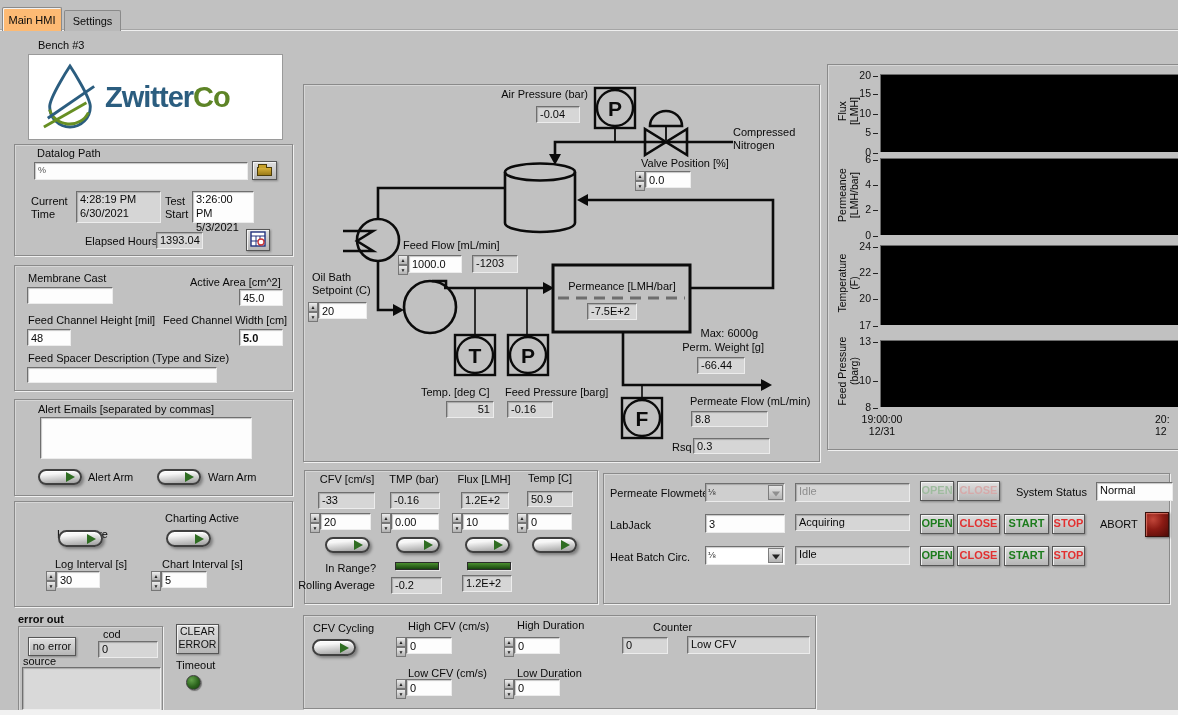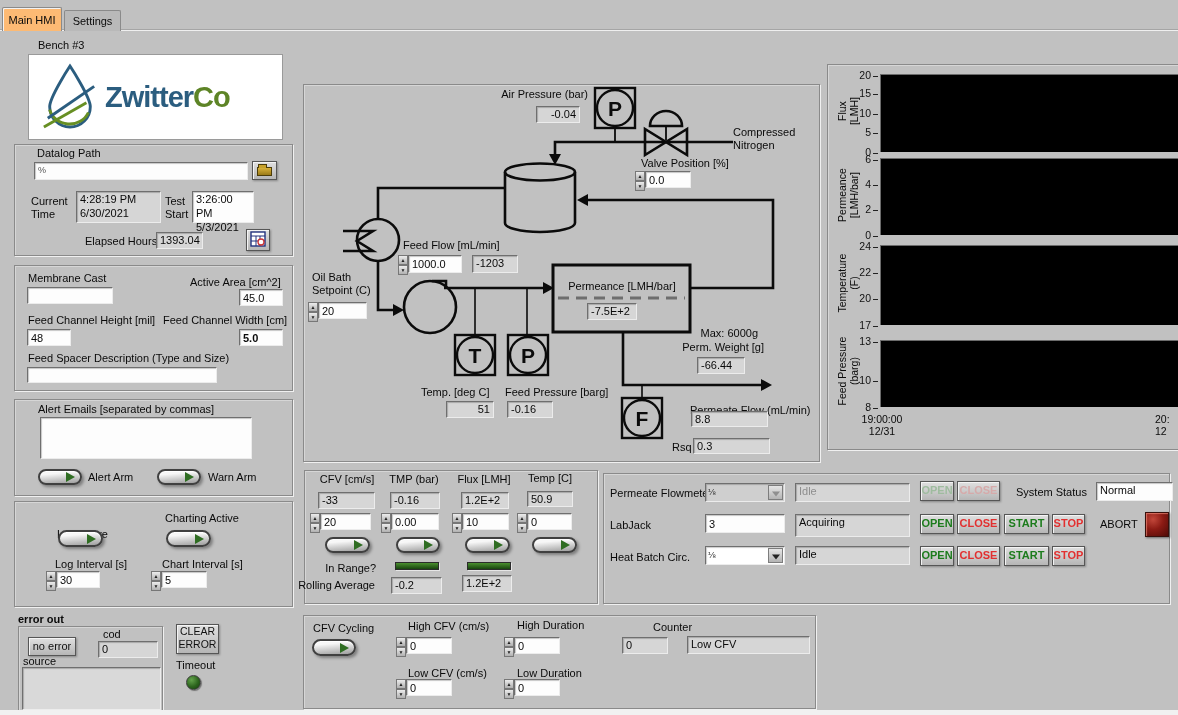--- a/index.html
+++ b/index.html
@@ -189,21 +189,21 @@
   </g>
   <g fill="#0b0b0b" stroke="none" font-size="21" font-weight="bold" text-anchor="middle">
     <text x="312" y="32">P</text>
     <text x="172" y="279">T</text>
     <text x="225" y="279">P</text>
     <text x="339" y="342">F</text>
   </g>
 </svg>
 
 <div class="lbl rt" style="left:492px;top:88px;width:96px;">Air Pressure (bar)</div>
-<div class="fld ind" style="left:536px;top:106px;width:44px;height:17px;text-align:right;">-0.04</div>
+<div class="fld ind" style="left:536px;top:106px;width:44px;height:17px;">-0.04</div>
 <div class="lbl" style="left:733px;top:126px;">Compressed
 Nitrogen</div>
 <div class="lbl" style="left:641px;top:157px;">Valve Position [%]</div>
 <span class="spin" style="left:635px;top:171px;height:17px;">
     <b>▲</b>
     <b>▼</b>
   </span>
 <input class="fld" style="left: 645px; top: 171px; width: 46px; height: 17px;" value="0.0">
 <div class="lbl" style="left:403px;top:239px;">Feed Flow [mL/min]</div>
 <span class="spin" style="left:398px;top:255px;height:18px;">
@@ -221,21 +221,21 @@
 <input class="fld" style="left: 318px; top: 302px; width: 49px; height: 17px;" value="20">
 <div class="lbl ctr" style="left:556px;top:280px;width:132px;">Permeance [LMH/bar]</div>
 <div class="fld ind" style="left:587px;top:303px;width:50px;height:17px;">-7.5E+2</div>
 <div class="lbl" style="left:421px;top:386px;">Temp. [deg C]</div>
 <div class="fld ind" style="left:446px;top:401px;width:48px;height:17px;text-align:right;">51</div>
 <div class="lbl" style="left:505px;top:386px;">Feed Pressure [barg]</div>
 <div class="fld ind" style="left:507px;top:401px;width:46px;height:17px;">-0.16</div>
 <div class="lbl rt" style="left:690px;top:327px;width:68px;">Max: 6000g</div>
 <div class="lbl rt" style="left:678px;top:341px;width:86px;">Perm. Weight [g]</div>
 <div class="fld ind" style="left:697px;top:357px;width:48px;height:17px;">-66.44</div>
-<div class="lbl" style="left:676px;top:404px;padding-left:14px;">Permeate Flow (mL/min)</div>
+<div class="lbl" style="left:676px;top:395px;padding-left:14px;">Permeate Flow (mL/min)</div>
 <div class="fld ind" style="left:691px;top:411px;width:77px;height:16px;">8.8</div>
 <div class="lbl" style="left:672px;top:441px;">Rsq</div>
 <div class="fld ind" style="left:693px;top:438px;width:77px;height:16px;">0.3</div>
 
 <div class="panel" style="left:827px;top:64px;width:351px;height:386px;border-right:none;"></div>
 
 <div class="plot" style="top:74px;height:78px;"></div>
 <div class="ylab" style="left:793px;top:99px;">Flux
 [LMH]</div>
 <span class="ytick" style="top:75px;">20</span>
@@ -320,21 +320,21 @@
   <span class="arrowbox"></span>
 </div>
 <div class="fld ind dim" style="left:795px;top:483px;width:115px;height:19px;">Idle</div>
 <div class="dbtn tg dis" style="left:920px;top:481px;width:34px;">OPEN</div>
 <div class="dbtn tr dis" style="left:957px;top:481px;width:43px;">CLOSE</div>
 <div class="lbl" style="left:1016px;top:486px;">System Status</div>
 <div class="fld" style="left:1096px;top:482px;width:77px;height:19px;">Normal</div>
 
 <div class="lbl" style="left:610px;top:519px;">LabJack</div>
 <input class="fld" style="left: 705px; top: 514px; width: 80px; height: 19px;" value="3">
-<div class="fld ind" style="left:795px;top:514px;width:115px;height:23px;">Acquiring</div>
+<div class="fld ind" style="left:795px;top:514px;width:115px;height:17px;">Acquiring</div>
 <div class="dbtn tg" style="left:920px;top:514px;width:34px;">OPEN</div>
 <div class="dbtn tr" style="left:957px;top:514px;width:43px;">CLOSE</div>
 <div class="dbtn tg" style="left:1004px;top:514px;width:45px;">START</div>
 <div class="dbtn tr" style="left:1052px;top:514px;width:33px;">STOP</div>
 <div class="lbl" style="left:1100px;top:518px;">ABORT</div>
 <div style="position:absolute;left:1145px;top:512px;width:24px;height:25px;background:radial-gradient(circle at 32% 28%, #c2473a 0%, #8c1b14 45%, #4e0b07 100%);border:1px solid #39100c;box-shadow:inset 1px 1px 1px rgba(255,160,140,.6),1px 1px 2px rgba(0,0,0,.45);"></div>
 
 <div class="lbl" style="left:610px;top:551px;">Heat Batch Circ.</div>
 <div class="combo" style="left:705px;top:546px;width:80px;">
   <span class="ioicon">⅛</span>

